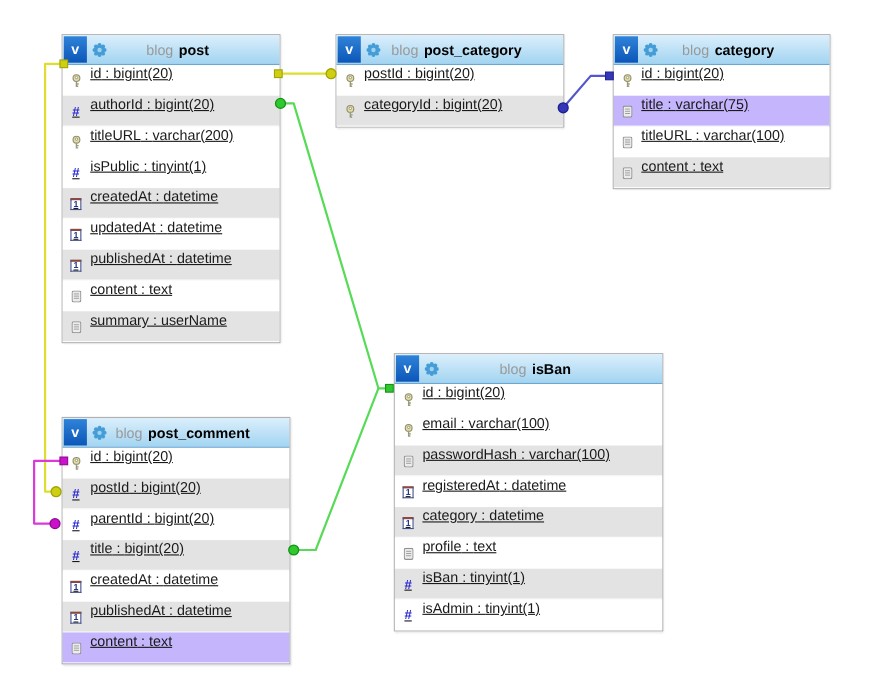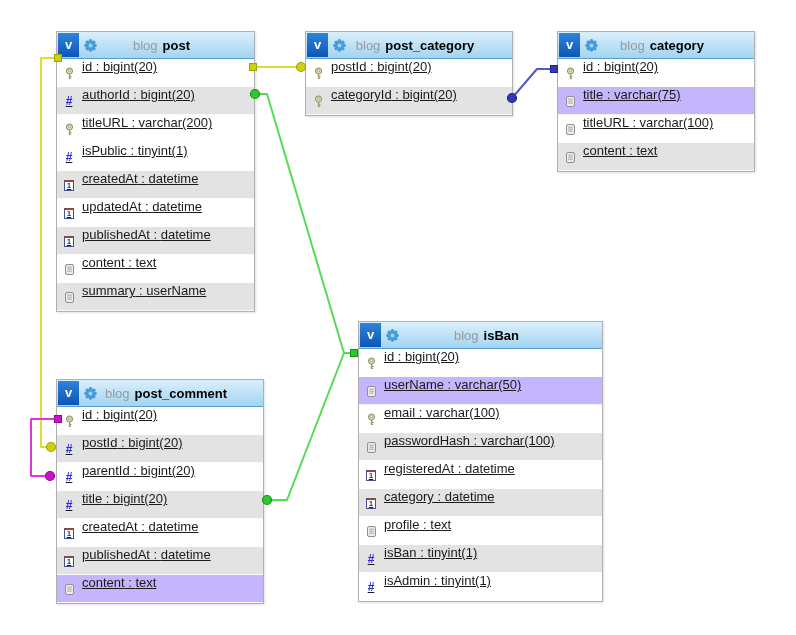--- a/index.html
+++ b/index.html
@@ -355,29 +355,20 @@
           <div class="row white">
     <span class="icon">
               <svg width="11" height="13" viewBox="0 0 11 13">
                 <circle cx="5.5" cy="4" r="3.1" fill="#e3dca6" stroke="#8f8f6e" stroke-width="1"></circle>
                 <circle cx="5.5" cy="3.5" r="1.1" fill="#ffffff" stroke="#8f8f6e" stroke-width="0.8"></circle>
                 <path d="M5.5 7.1 V12 M5.5 9.4 h2 M5.5 11.4 h1.6" stroke="#9a9a7a" stroke-width="1.3" fill="none"></path>
               </svg>
             </span>
     <span class="colname"><span class="cn">id</span><span class="sep"> : </span><span class="ct">bigint(20)</span></span>
   </div>
-          <div class="row pink">
-    <span class="icon">
-              <svg width="9" height="11" viewBox="0 0 9 11">
-                <rect x="0.5" y="0.5" width="8" height="10" rx="1.5" fill="#ececec" stroke="#909090" stroke-width="1"></rect>
-                <path d="M2.2 3.2 h4.6 M2.2 5.2 h4.6 M2.2 7.2 h4.6" stroke="#a0a0a0" stroke-width="0.9" fill="none"></path>
-              </svg>
-            </span>
-    <span class="colname"><span class="cn">userName</span><span class="sep"> : </span><span class="ct">varchar(50)</span></span>
-  </div>
           <div class="row white">
     <span class="icon">
               <svg width="11" height="13" viewBox="0 0 11 13">
                 <circle cx="5.5" cy="4" r="3.1" fill="#e3dca6" stroke="#8f8f6e" stroke-width="1"></circle>
                 <circle cx="5.5" cy="3.5" r="1.1" fill="#ffffff" stroke="#8f8f6e" stroke-width="0.8"></circle>
                 <path d="M5.5 7.1 V12 M5.5 9.4 h2 M5.5 11.4 h1.6" stroke="#9a9a7a" stroke-width="1.3" fill="none"></path>
               </svg>
             </span>
     <span class="colname"><span class="cn">email</span><span class="sep"> : </span><span class="ct">varchar(100)</span></span>
   </div>

